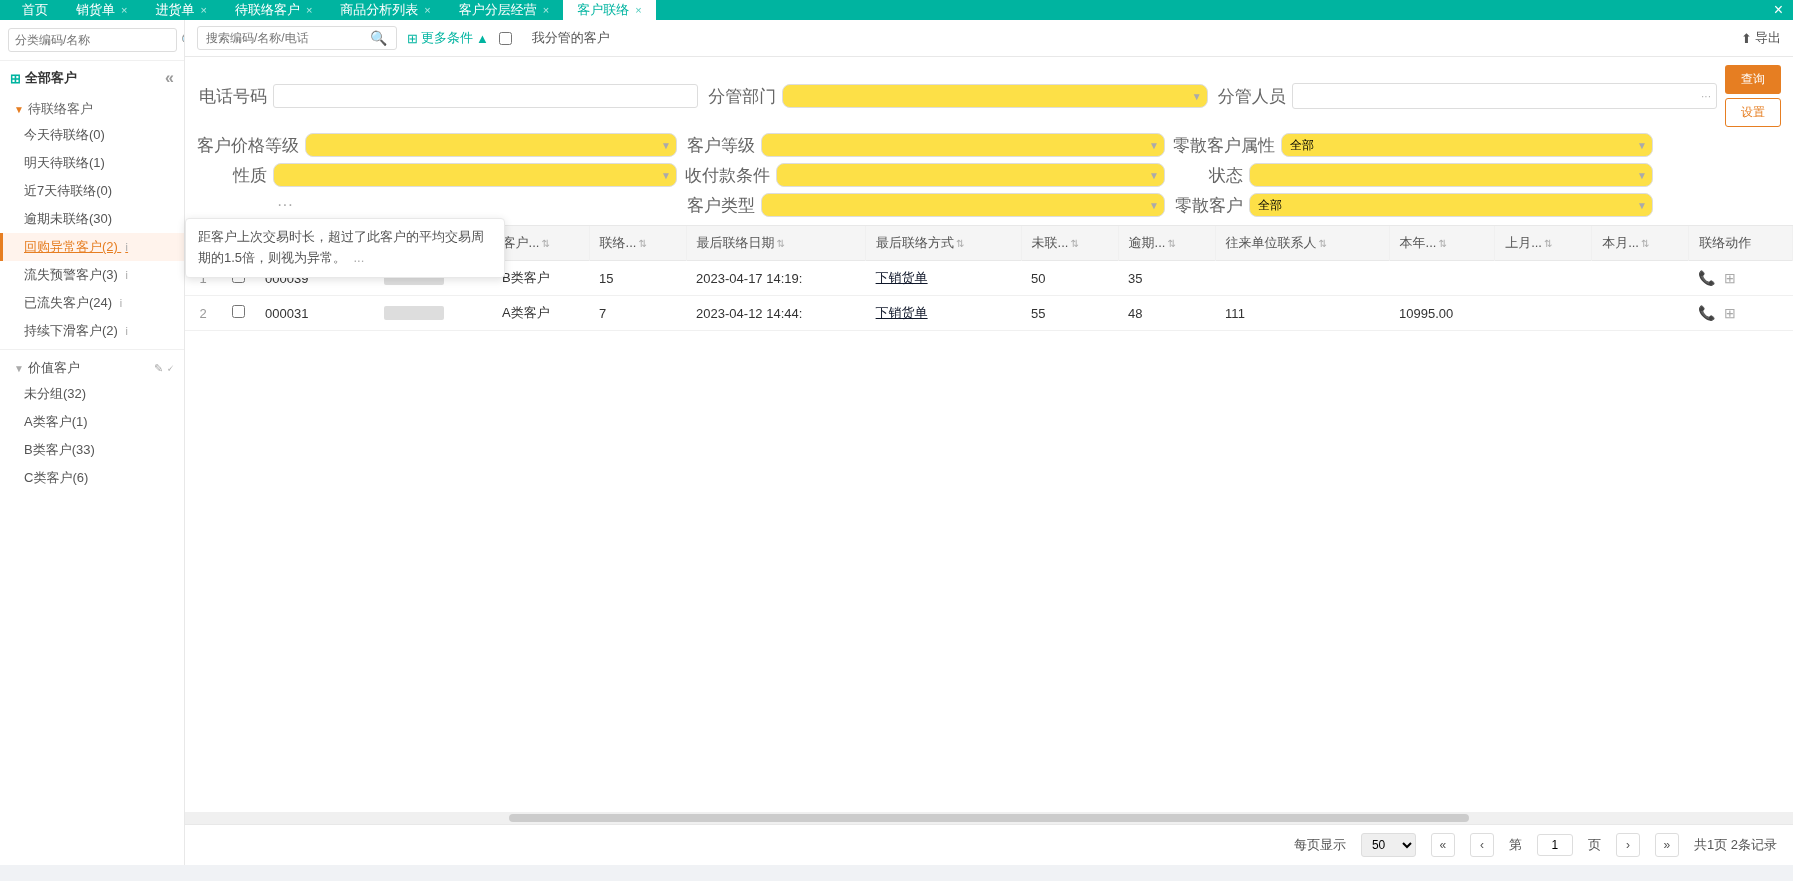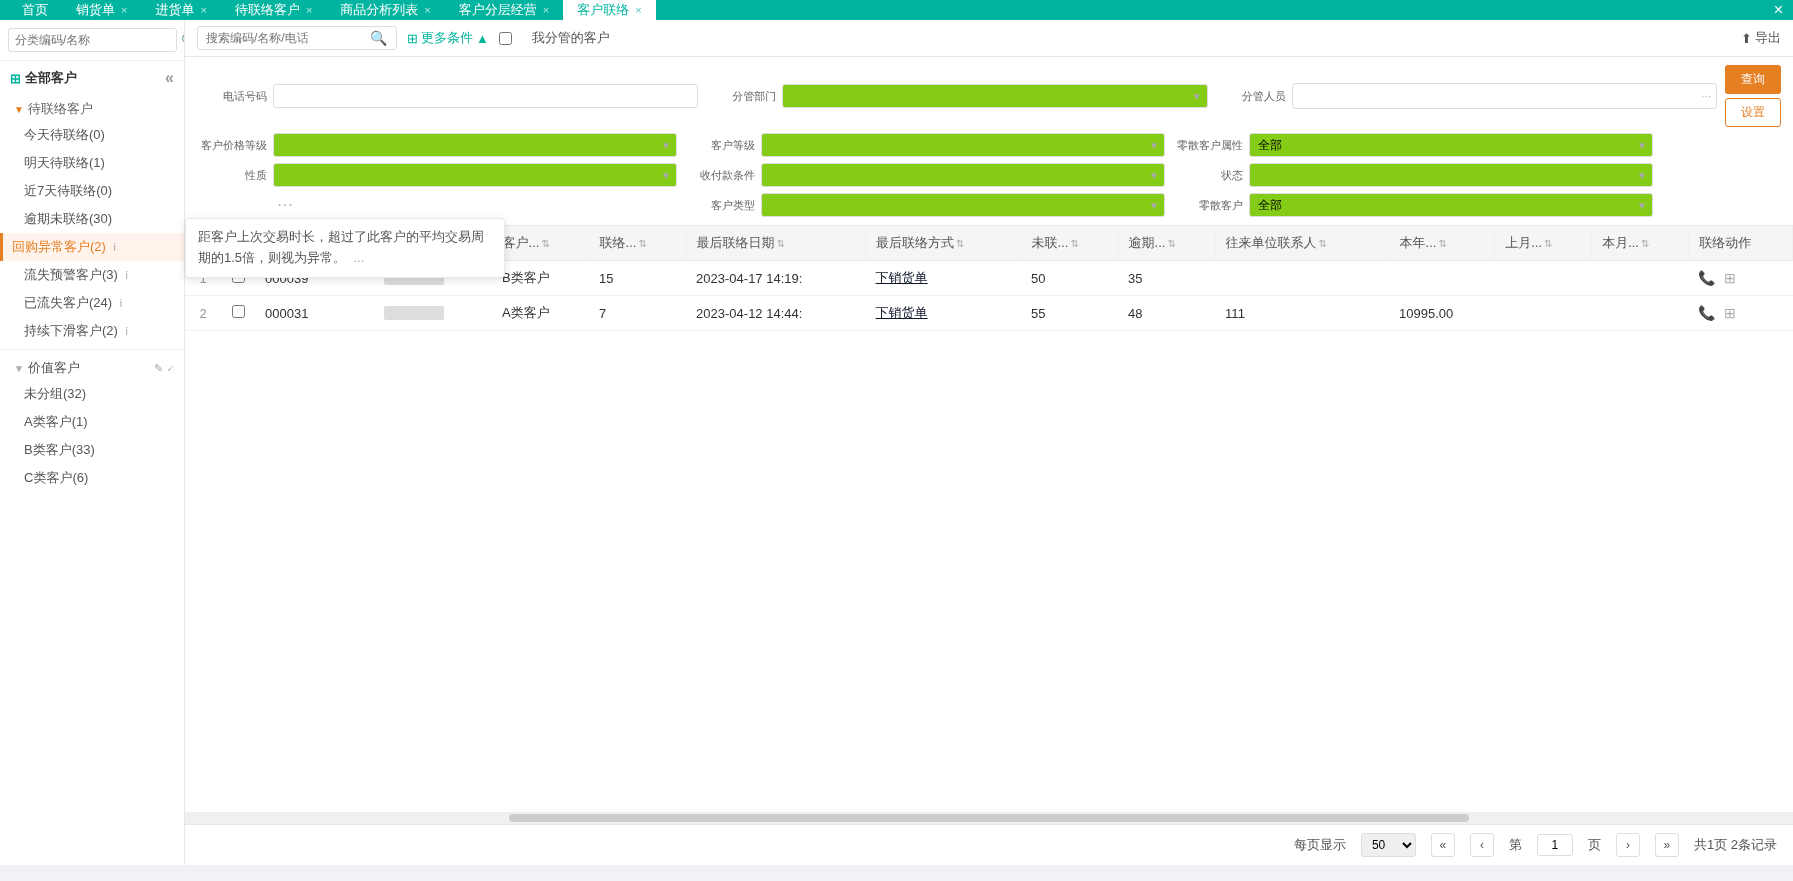--- a/index.html
+++ b/index.html
@@ -112,21 +112,22 @@
       padding: 5px 10px 5px 24px;
       color: #555;
       font-size: 12px;
       cursor: pointer;
       white-space: nowrap;
     }
     .sidebar-item.active {
       background: #fff3ec;
       color: #e67e22;
       border-left: 3px solid #e67e22;
-      padding-left: 9px;
+      padding-left: 21px;
+      text-decoration: underline;
     }
     .sidebar-item .info-icon {
       color: #aaa;
       margin-left: 4px;
       font-size: 11px;
     }
     .sidebar-divider { height: 1px; background: #f0f0f0; margin: 4px 0; }
 
     .sidebar-section2 {
       padding: 5px 10px 3px 14px;
@@ -224,21 +225,21 @@
     .filter-row:last-child { margin-bottom: 0; }
     .filter-field {
       display: flex;
       align-items: center;
       flex: 1;
       min-width: 0;
     }
     .filter-label {
       white-space: nowrap;
       color: #666;
-      font-size: 11px;
+      font-size: 17px;
       min-width: 70px;
       text-align: right;
       margin-right: 6px;
     }
     .filter-input {
       flex: 1;
       border: 1px solid #ddd;
       border-radius: 3px;
       padding: 4px 8px;
       font-size: 12px;
@@ -246,25 +247,25 @@
       min-width: 0;
     }
     .select-wrap {
       position: relative;
       flex: 1;
       min-width: 0;
     }
     .select-wrap select {
       width: 100%;
       border: 1px solid #ddd;
-      border-radius: 3px;
+      border-radius: 8px;
       padding: 4px 8px 4px 8px;
       font-size: 12px;
       outline: none;
-      background: #84cc16;
+      background: #fde047;
       appearance: none;
     }
     .select-wrap .caret {
       position: absolute;
       right: 6px;
       top: 50%;
       transform: translateY(-50%);
       color: #aaa;
       pointer-events: none;
       font-size: 10px;

